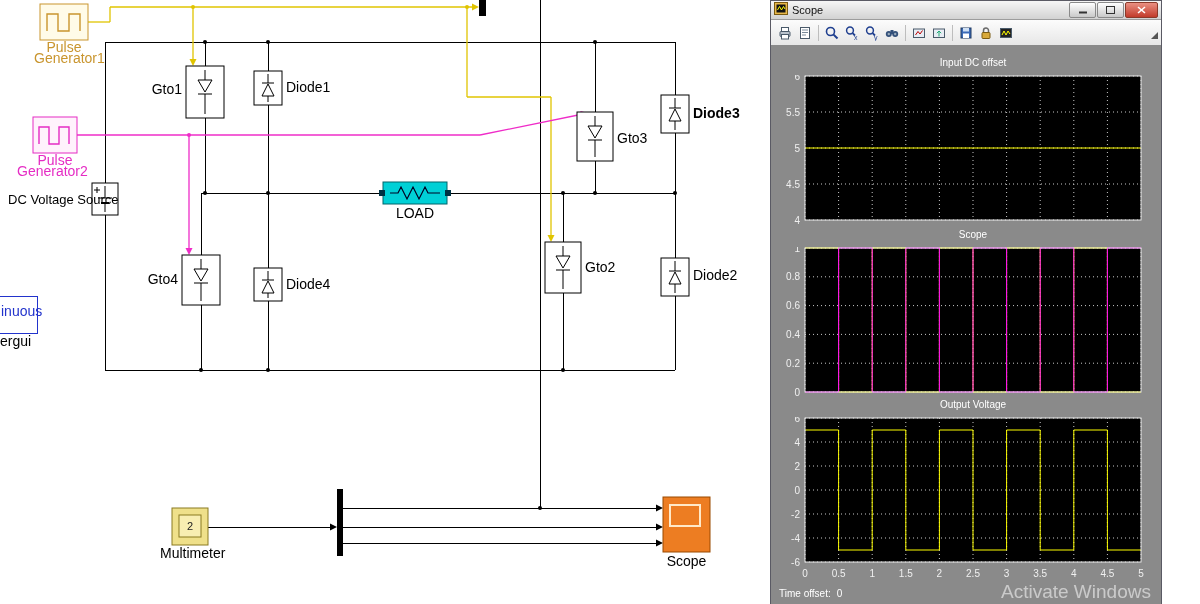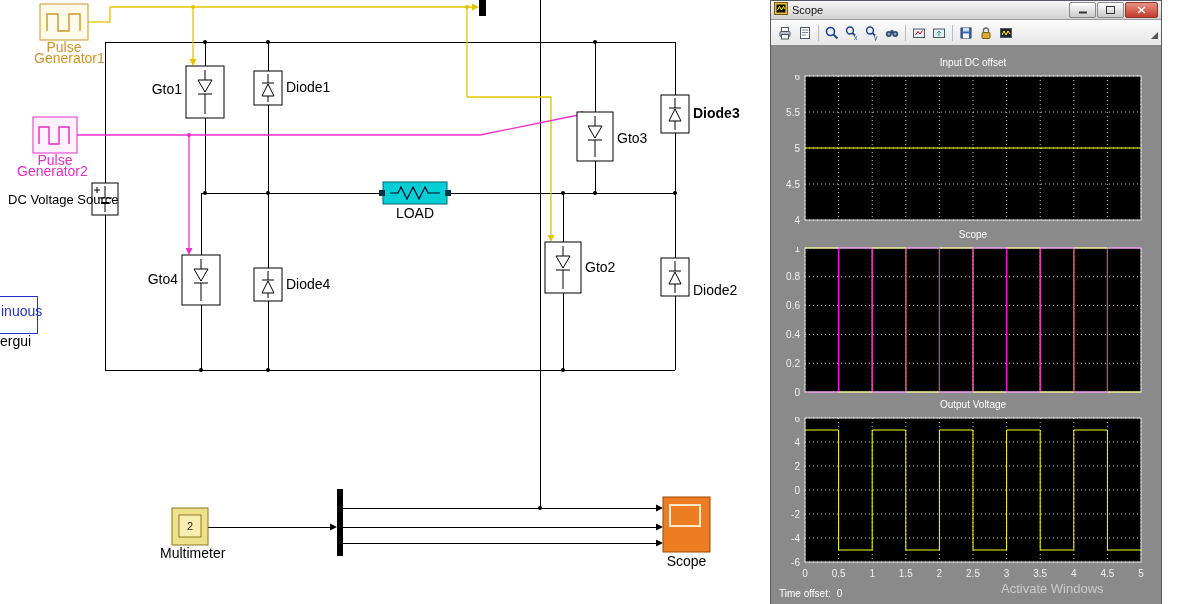--- a/index.html
+++ b/index.html
@@ -36,21 +36,21 @@
   .tb-overflow{position:absolute;right:3px;bottom:3px;}
   .scope-canvas{position:absolute;top:44px;left:0;right:0;bottom:0;background:#8a8a8a;overflow:hidden;}
   .chart{position:absolute;left:0;width:100%;}
   .chart-title{width:336px;margin-left:34px;text-align:center;color:#fff;
                font-size:10px;height:14px;margin-bottom:4px;}
   .chart svg{display:block;}
   svg text{font-family:"Liberation Sans",sans-serif;}
   .time-offset{position:absolute;left:8px;top:543px;color:#fff;font-size:10px;}
   .time-offset span{margin-right:6px;margin-top:37px;}
   .watermark{position:absolute;left:230px;top:536px;color:rgba(255,255,255,0.55);
-             font-size:13px;}
+             font-size:19px;}
 </style>
 </head>
 <body>
 
 <div class="model-canvas">
   <svg class="model-svg" width="770" height="604">
 
     <g stroke="#000" stroke-width="1" fill="none" shape-rendering="crispEdges">
       <path d="M105 42 H675"></path>
       <path d="M105 42 V183"></path>
@@ -252,21 +252,21 @@
   <div class="lbl magenta center" style="left:33px;top:155px;width:44px;">Pulse</div>
   <div class="lbl magenta center" style="left:17px;top:166px;width:60px;">Generator2</div>
   <div class="lbl right" style="left:8px;top:194px;width:80px;font-size:13px;">DC Voltage Source</div>
   <div class="lbl right" style="left:150px;top:84px;width:32px;">Gto1</div>
   <div class="lbl" style="left:286px;top:82px;">Diode1</div>
   <div class="lbl" style="left:617px;top:133px;">Gto3</div>
   <div class="lbl" style="left:693px;top:108px;font-weight:bold;">Diode3</div>
   <div class="lbl right" style="left:146px;top:274px;width:32px;">Gto4</div>
   <div class="lbl" style="left:286px;top:279px;">Diode4</div>
   <div class="lbl" style="left:585px;top:262px;">Gto2</div>
-  <div class="lbl" style="left:693px;top:285px;">Diode2</div>
+  <div class="lbl" style="left:693px;top:270px;">Diode2</div>
   <div class="lbl center" style="left:383px;top:208px;width:64px;">LOAD</div>
   <div class="lbl center" style="left:160px;top:548px;width:60px;">Multimeter</div>
   <div class="mm-value">2</div>
   <div class="lbl center" style="left:663px;top:556px;width:47px;">Scope</div>
   <div class="powergui-box"></div>
   <div class="lbl" style="left:1px;top:306px;color:#2233cc;">inuous</div>
   <div class="lbl" style="left:0px;top:336px;">ergui</div>
 </div>
 
 <div class="scope-window">

